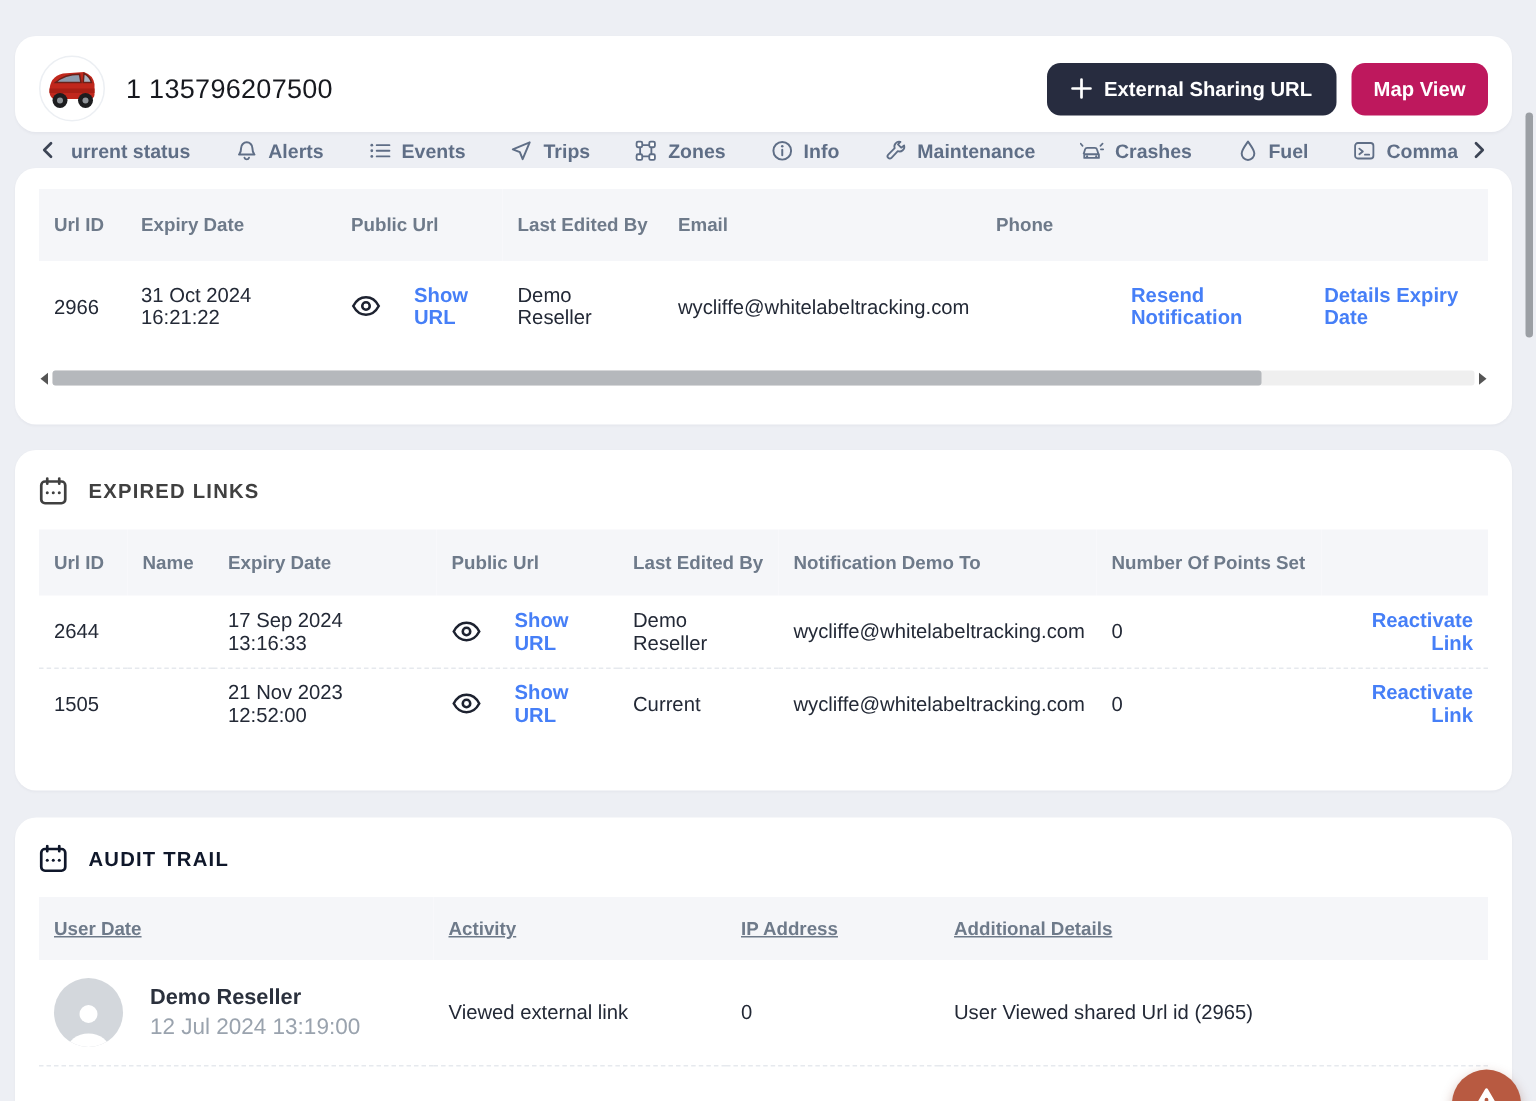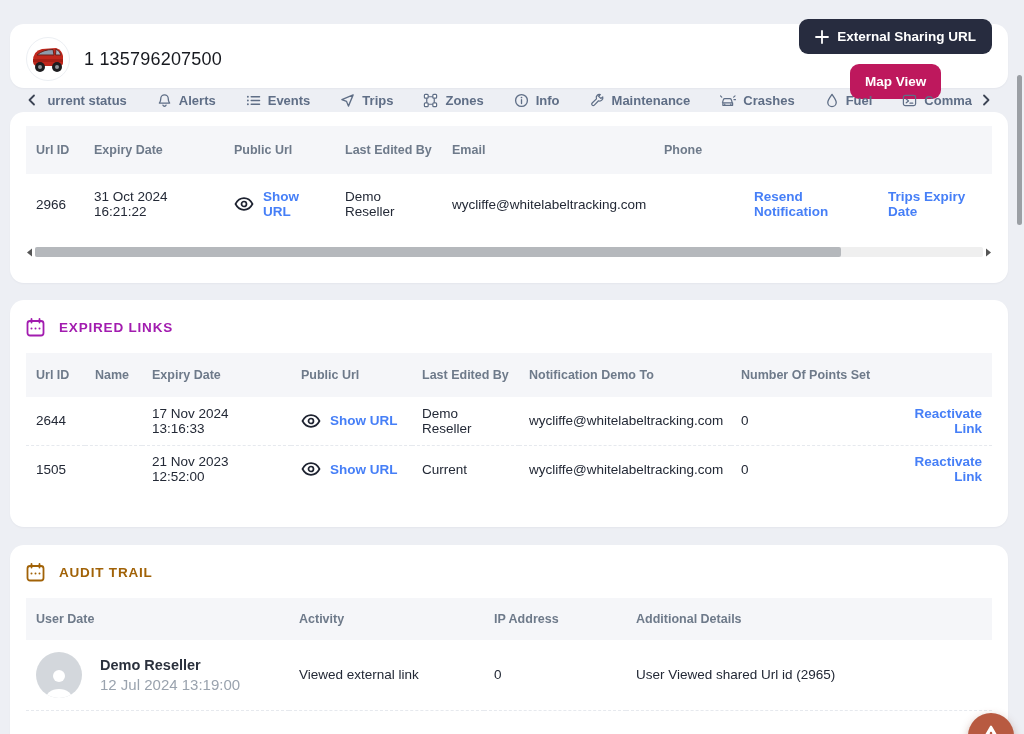--- a/index.html
+++ b/index.html
@@ -20,66 +20,66 @@
   
   .header-card { top:24px; height:64px; padding:4px 16px; }
   .header-top { display:flex; align-items:center; height:56px; padding-top:6px; }
   .avatar-circle {
     width:44px; height:44px; border-radius:50%;
     border:1px solid #eceff3; background:#fff;
     display:flex; align-items:center; justify-content:center;
     overflow:hidden; flex:0 0 auto;
   }
   .veh-title { font-size:18px; font-weight:500; color:#17191f; margin-left:14px; letter-spacing:.2px; }
-  .header-actions { margin-left:auto; display:flex; gap:10px; align-items:center;flex-direction:column; }
+  .header-actions { margin-left:auto; display:flex; gap:10px; align-items:center; }
   .btn { border:none; cursor:pointer; border-radius:9px; font-family:inherit;
          font-size:13.5px; font-weight:600; color:#fff; display:flex; align-items:center; gap:8px; }
   .btn-dark { background:#272c3f; padding:10px 16px; }
   .btn-primary { background:#be185d; padding:10px 15px; }
   .tab-bar { display:flex; align-items:center; height:32px; margin-top:0; }
   .tab-chevron { color:#3c4454; display:flex; align-items:center; flex:0 0 auto; cursor:pointer; }
   .tab-strip { display:flex; align-items:center; gap:30px; overflow:hidden; flex:1;
                margin-left:10px; margin-right:8px; white-space:nowrap; }
   .tab { display:flex; align-items:center; gap:7px; color:#5f6e86; font-size:13px;
          font-weight:600; cursor:pointer; flex:0 0 auto; }
   .tab svg { flex:0 0 auto; }
   .tab-first { margin-left:-10px; }
   
   table { border-collapse:collapse; width:100%; table-layout:fixed; }
   th { background:#f5f6f9; color:#6e7a8a; font-size:12.5px; font-weight:600;
        text-align:left; padding:0 10px; }
   td { font-size:13.5px; color:#232936; padding:0 10px; vertical-align:middle; }
   th:first-child, td:first-child { border-radius:0; }
   .link { color:#467ff7; font-weight:600; cursor:pointer; text-decoration:none; }
-  .show-url { display:flex; align-items:center; gap:9px; }
+  .show-url { display:flex; align-items:center; gap:22px; }
   .eye { color:#1d2230; display:flex; }
   
   .active-card { top:112px; height:171px; padding:14px 16px 0 16px; }
   .active-card th { height:48px; }
   .active-card td { height:60px; }
   .row-actions { display:flex; gap:26px; justify-content:flex-end; }
   
   .hscroll { display:flex; align-items:center; height:12px; margin-top:12px; gap:2px; }
   .hs-arrow { color:#4a4a4a; flex:0 0 auto; display:flex; }
   .hs-track { flex:1; height:10px; background:#efefef; border-radius:2px; position:relative; }
   .hs-thumb { position:absolute; left:0; top:0; height:10px; width:85%;
               background:#b5b8bc; border-radius:2px; cursor:pointer; }
   
   .section-heading { display:flex; align-items:center; gap:14px; font-size:13.5px;
                      font-weight:600; letter-spacing:.06em; }
-  .heading-expired { color:#a21caf; }
-  .heading-audit { color:#a16207; }
+  .heading-expired { color:#404040; }
+  .heading-audit { color:#0f172a; }
   .expired-card { top:300px; height:227px; padding:18px 16px 0 16px; }
   .expired-card table { margin-top:16px; }
   .expired-card th { height:44px; }
   .expired-card td { height:48px; }
   .expired-card tbody tr + tr td { border-top:1px dashed #e6e9ee; }
   .audit-card { top:545px; height:220px; padding:18px 16px 0 16px; }
   .audit-card table { margin-top:16px; }
-  .audit-card th { height:42px; }
+  .audit-card th { height:42px;text-decoration:underline; }
   .audit-card td { height:70px; border-bottom:1px dashed #e6e9ee; }
   .user-cell { display:flex; align-items:center; gap:18px; }
   .user-avatar { width:46px; height:46px; border-radius:50%; background:#d3d7dc;
                  display:flex; align-items:flex-end; justify-content:center; overflow:hidden; flex:0 0 auto; }
   .user-name { font-size:14.5px; font-weight:600; color:#2b313d; }
   .user-date { font-size:15px; color:#9aa3ae; margin-top:3px; }
   
   .fab-warning {
     position:absolute; right:-6px; bottom:6px; width:46px; height:46px;
     border-radius:50%; background:#b85a41; border:none; cursor:pointer;
@@ -242,21 +242,21 @@
               </span>
             <a class="link">Show URL</a>
           </span>
         </td>
         <td>Demo Reseller</td>
         <td>wycliffe@whitelabeltracking.com</td>
         <td></td>
         <td>
           <span class="row-actions">
             <a class="link">Resend Notification</a>
-            <a class="link">Trips Expiry Date</a>
+            <a class="link">Details Expiry Date</a>
           </span>
         </td>
       </tr>
     </tbody>
   </table>
   <div class="hscroll">
     <span class="hs-arrow">
       <svg width="7" height="9" viewBox="0 0 7 9">
           <path d="M6 .5v8L1 4.5Z" fill="#555"></path>
         </svg>
@@ -303,21 +303,21 @@
         <th>Last Edited By</th>
         <th>Notification Demo To</th>
         <th>Number Of Points Set</th>
         <th></th>
       </tr>
     </thead>
     <tbody>
       <tr>
         <td>2644</td>
         <td></td>
-        <td>17 Nov 2024 13:16:33</td>
+        <td>17 Sep 2024 13:16:33</td>
         <td>
           <span class="show-url">
             <span class="eye">
                 <svg width="20" height="16" viewBox="0 0 20 16">
                   <path d="M1.5 8C3.5 4.2 6.5 2.2 10 2.2S16.5 4.2 18.5 8c-2 3.8-5 5.8-8.5 5.8S3.5 11.8 1.5 8Z" fill="none" stroke="currentColor" stroke-width="1.7"></path>
                   <circle cx="10" cy="8" r="2.5" fill="none" stroke="currentColor" stroke-width="1.7"></circle>
                 </svg>
               </span>
             <a class="link">Show URL</a>
           </span>

